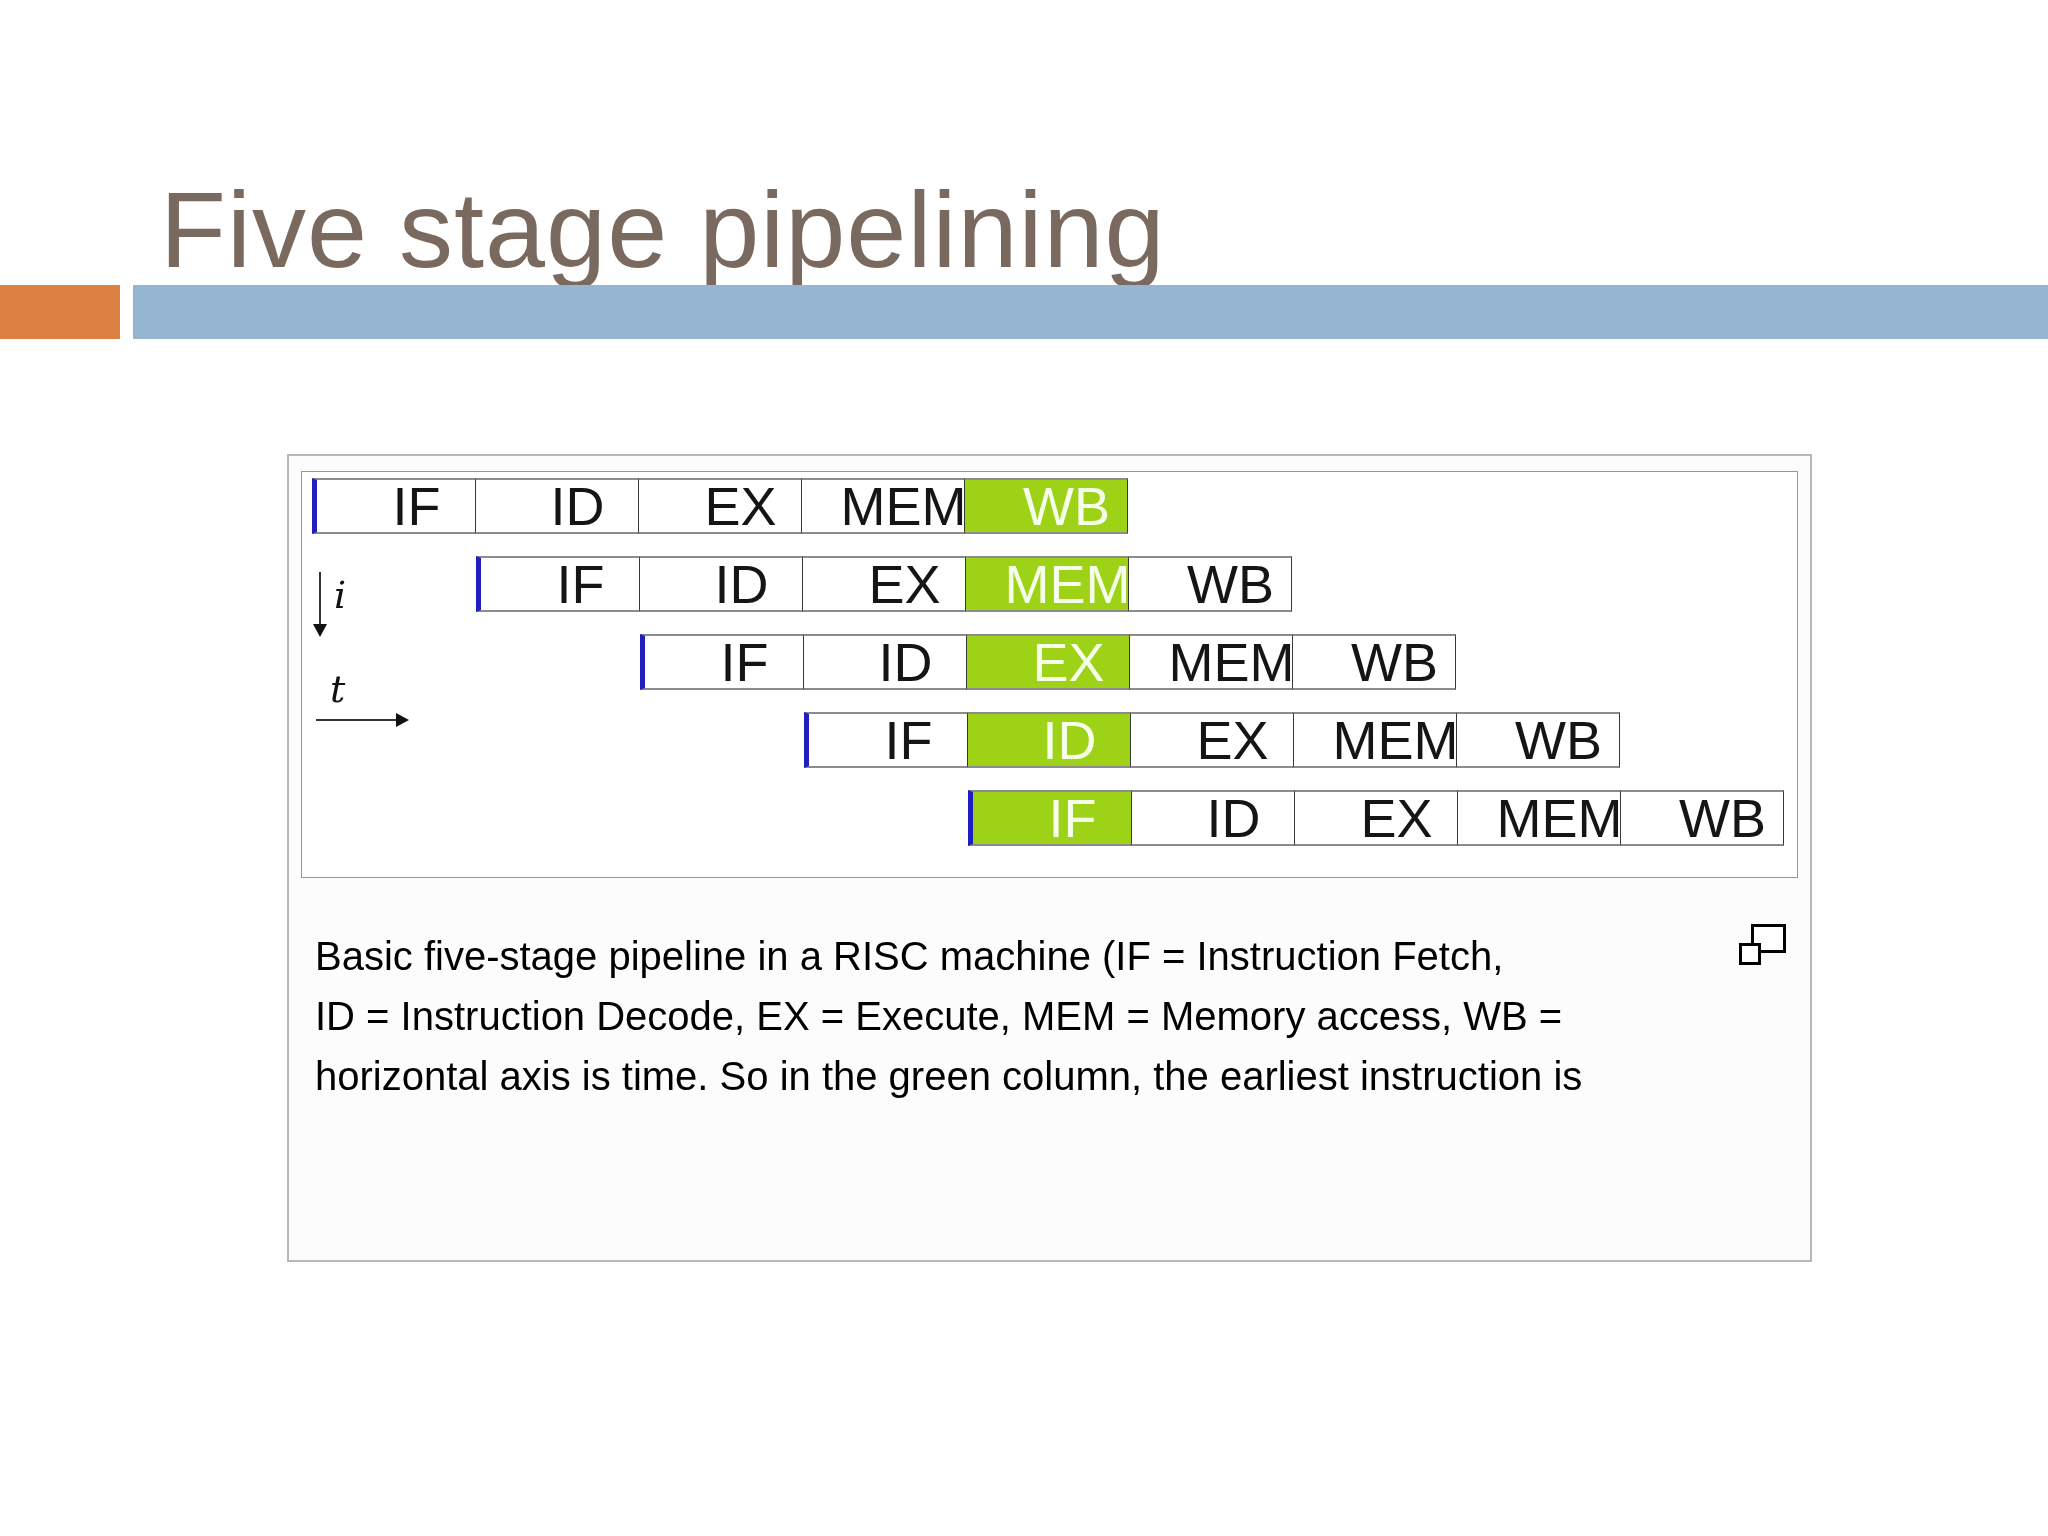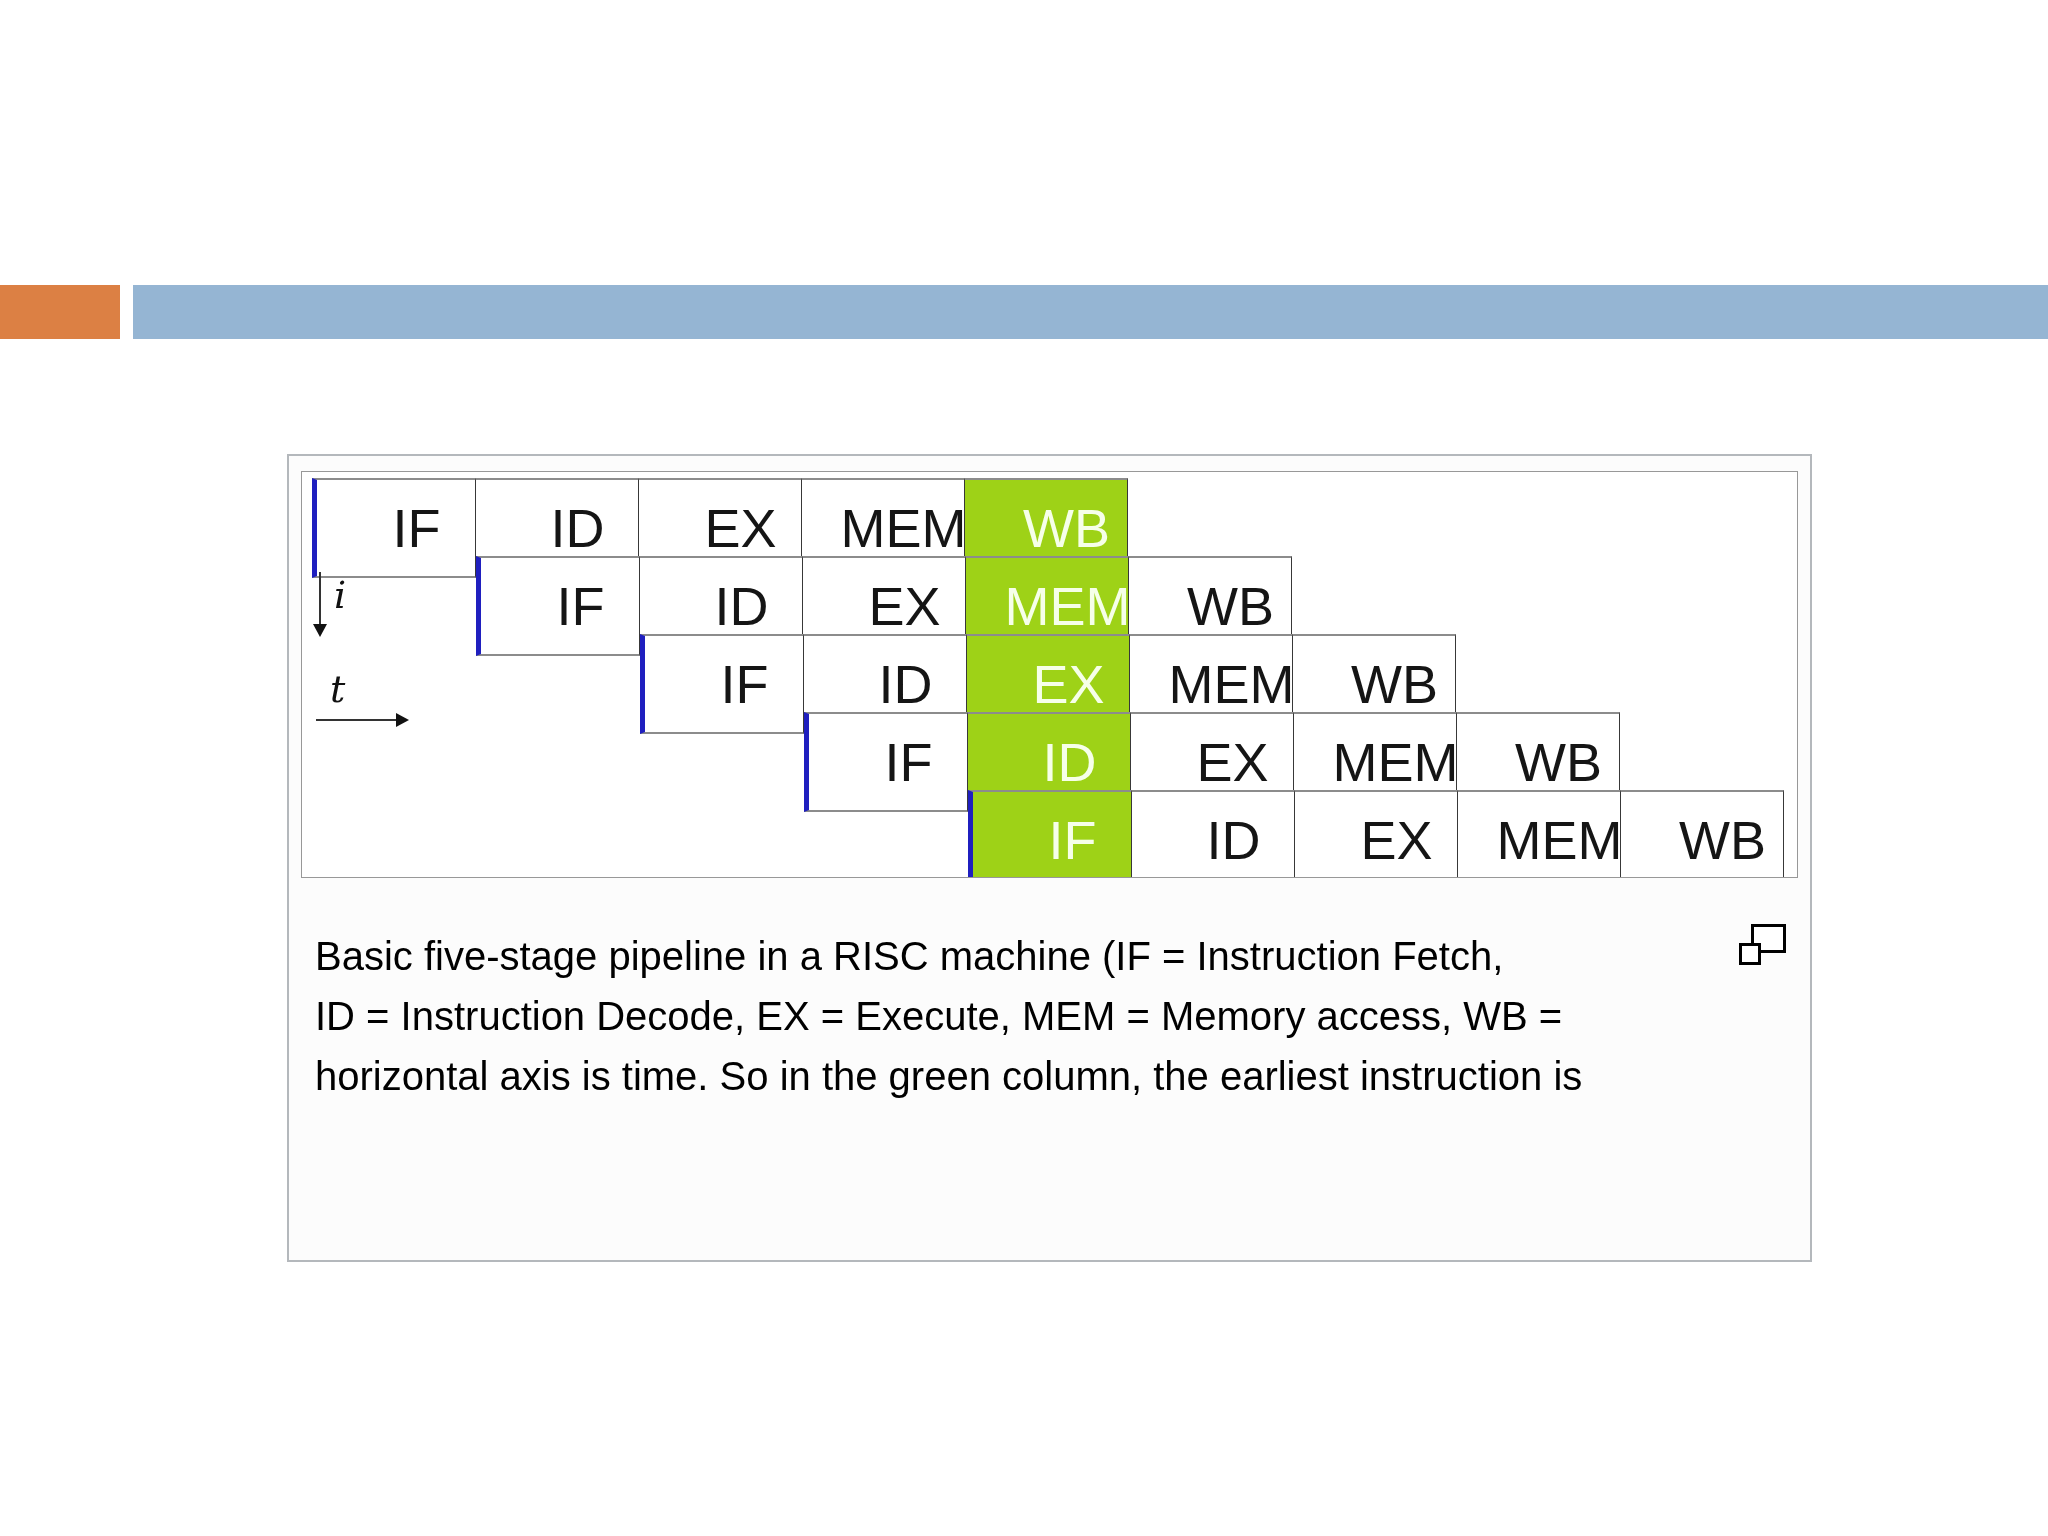--- a/index.html
+++ b/index.html
@@ -24,21 +24,21 @@
     background:#fcfcfc;border:2px solid #b4b8bc;box-sizing:border-box;
   }
   .img-box{
     position:absolute;left:12px;top:15px;width:1497px;height:407px;
     background:#ffffff;border:1px solid #989898;box-sizing:border-box;overflow:hidden;
   }
 
   
   .prow{position:absolute;display:flex;}
   .pcell{
-    width:164px;height:100px;box-sizing:border-box;
+    width:164px;height:56px;box-sizing:border-box;
     border-top:2px solid #8c8c8c;border-bottom:2px solid #8c8c8c;
     border-left:1px solid #383838;border-right:1px solid #383838;
     margin-left:-1px;
     display:flex;align-items:center;justify-content:center;
     font-size:54px;color:#151515;background:#ffffff;padding-left:41px;
   }
   .pcell.first{border-left:5px solid #1f1fbf;margin-left:0;}
   .pcell.green{color:#f6ffe9;}
 
   
@@ -65,20 +65,21 @@
   
   .enlarge{position:absolute;left:1450px;top:468px;width:47px;height:41px;cursor:pointer;}
   .enlarge .big{position:absolute;right:0;top:0;width:29px;height:23px;border:3px solid #000;background:#fff;}
   .enlarge .small{position:absolute;left:0;bottom:0;width:16px;height:16px;border:3px solid #000;background:#fff;}
 </style>
 </head>
 <body>
 
 <div class="slide abs" style="left:0;top:0;width:2048px;height:1536px;">
 
+  <h1 class="slide-title">Five stage pipelining</h1>
 
   <div class="accent-orange"></div>
   <div class="accent-blue"></div>
 
   <figure class="thumb" style="margin:0">
 
     <div class="img-box">
       <div id="pipeline-rows">
           <div class="prow" style="left: 10px; top: 6px;">
             <div class="pcell first">IF</div>

